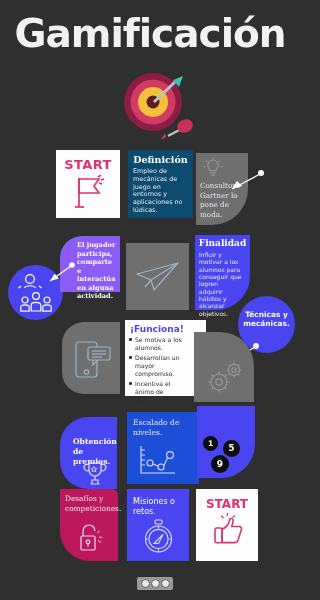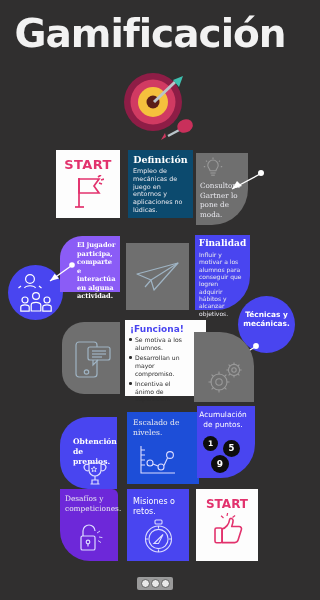--- a/index.html
+++ b/index.html
@@ -133,21 +133,21 @@
 
   
   #card-acumulacion{left:197px;top:406px;width:58px;height:72px;background:#4945f0;
     border-radius:0 0 34px 0;}
   #acumulacion-text{position:absolute;left:0;top:4px;width:52px;text-align:center;font-size:7.4px;
     font-family:"DejaVu Sans",sans-serif;color:#fff;line-height:1.3;}
   .coin{position:absolute;border-radius:50%;background:#0d0d0d;color:#fff;
     font-family:"DejaVu Sans",sans-serif;font-weight:bold;text-align:center;}
 
   
-  #card-desafios{left:60px;top:489px;width:58px;height:72px;background:#6d28d9;
+  #card-desafios{left:60px;top:489px;width:58px;height:72px;background:#be185d;
     border-radius:0 6px 0 30px;}
   #desafios-text{position:absolute;left:5px;top:5px;width:50px;font-size:7.4px;
     font-family:"DejaVu Serif",serif;color:#e9e9ef;line-height:1.3;}
 
   
   #card-misiones{left:127px;top:489px;width:62px;height:72px;background:#4945f0;}
   #misiones-text{position:absolute;left:6px;top:8px;width:52px;font-size:8px;
     font-family:"DejaVu Sans",sans-serif;color:#fff;line-height:1.3;}
 
   
@@ -332,21 +332,20 @@
         <path d="M4 6 h4 M4 11 h4 M4 16 h4 M4 21 h4"></path>
         <circle cx="13" cy="19" r="3"></circle>
         <circle cx="24" cy="23" r="3"></circle>
         <circle cx="33" cy="11" r="3.4"></circle>
         <path d="M16 20 l5 2 M27 21.5 l3.5 -7.5"></path>
       </svg>
     </div>
   </div>
 
   <div class="card" id="card-acumulacion">
-    <div id="acumulacion-text">Acumulación de puntos.</div>
     <div class="coin" style="left:6px;top:30px;width:15px;height:15px;font-size:7.5px;line-height:15px;">1</div>
     <div class="coin" style="left:26px;top:34px;width:17px;height:17px;font-size:8.5px;line-height:17px;">5</div>
     <div class="coin" style="left:14px;top:49px;width:18px;height:18px;font-size:9px;line-height:18px;">9</div>
   </div>
 
   <div class="card" id="card-desafios">
     <div id="desafios-text">Desafíos y competiciones.</div>
     <div style="position:absolute;left:16px;top:32px;">
       <svg width="30" height="34" viewBox="0 0 30 34" fill="none" stroke="#dcdcff" stroke-width="1.2">
         <path d="M7 15 V10 a6 6 0 0 1 12 0"></path>

